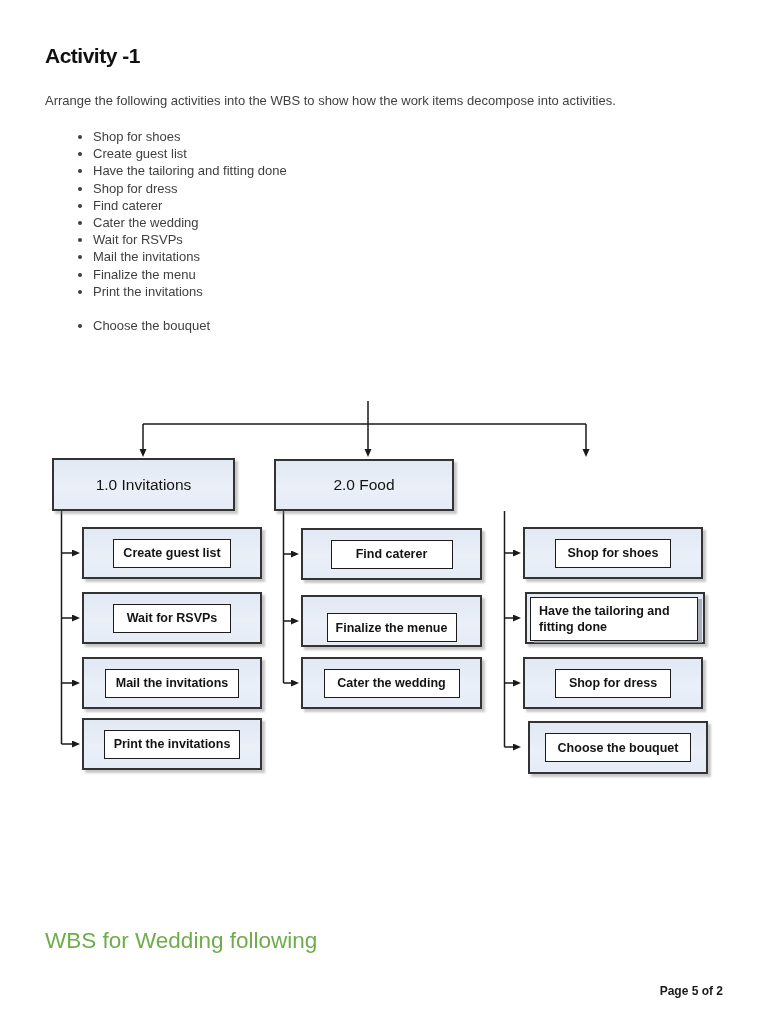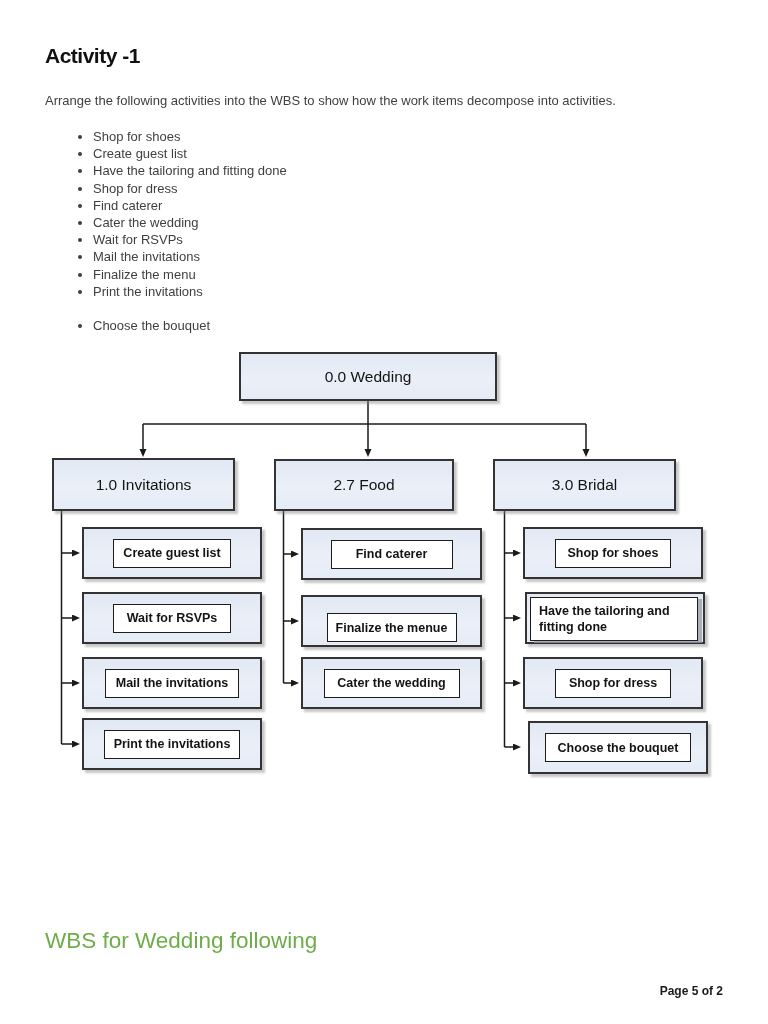--- a/index.html
+++ b/index.html
@@ -160,25 +160,23 @@
       <path d="M283.5,683 H292" marker-end="url(#arrow)"></path>
 
       <path d="M504.5,511 V747"></path>
       <path d="M504.5,553 H514" marker-end="url(#arrow)"></path>
       <path d="M504.5,618 H514" marker-end="url(#arrow)"></path>
       <path d="M504.5,683 H514" marker-end="url(#arrow)"></path>
       <path d="M504.5,747 H514" marker-end="url(#arrow)"></path>
     </g>
   </svg>
 
-  <div class="node" style="left:239px; top:352px; width:258px; height:49px;">0.0 Wedding</div>
 
   <div class="node" style="left:52px; top:458px; width:183px; height:53px;">1.0 Invitations</div>
-  <div class="node" style="left:274px; top:459px; width:180px; height:52px;">2.7 Food</div>
-  <div class="node" style="left:493px; top:459px; width:183px; height:52px;">3.0 Bridal</div>
+  <div class="node" style="left:274px; top:459px; width:180px; height:52px;">2.0 Food</div>
 
   <div class="leaf" style="left:82px; top:527px; width:180px; height:52px;">
     <div class="leaf-inner" style="width:118px;">Create guest list</div>
   </div>
   <div class="leaf" style="left:82px; top:592px; width:180px; height:52px;">
     <div class="leaf-inner" style="width:118px;">Wait for RSVPs</div>
   </div>
   <div class="leaf" style="left:82px; top:657px; width:180px; height:52px;">
     <div class="leaf-inner" style="width:134px;">Mail the invitations</div>
   </div>

